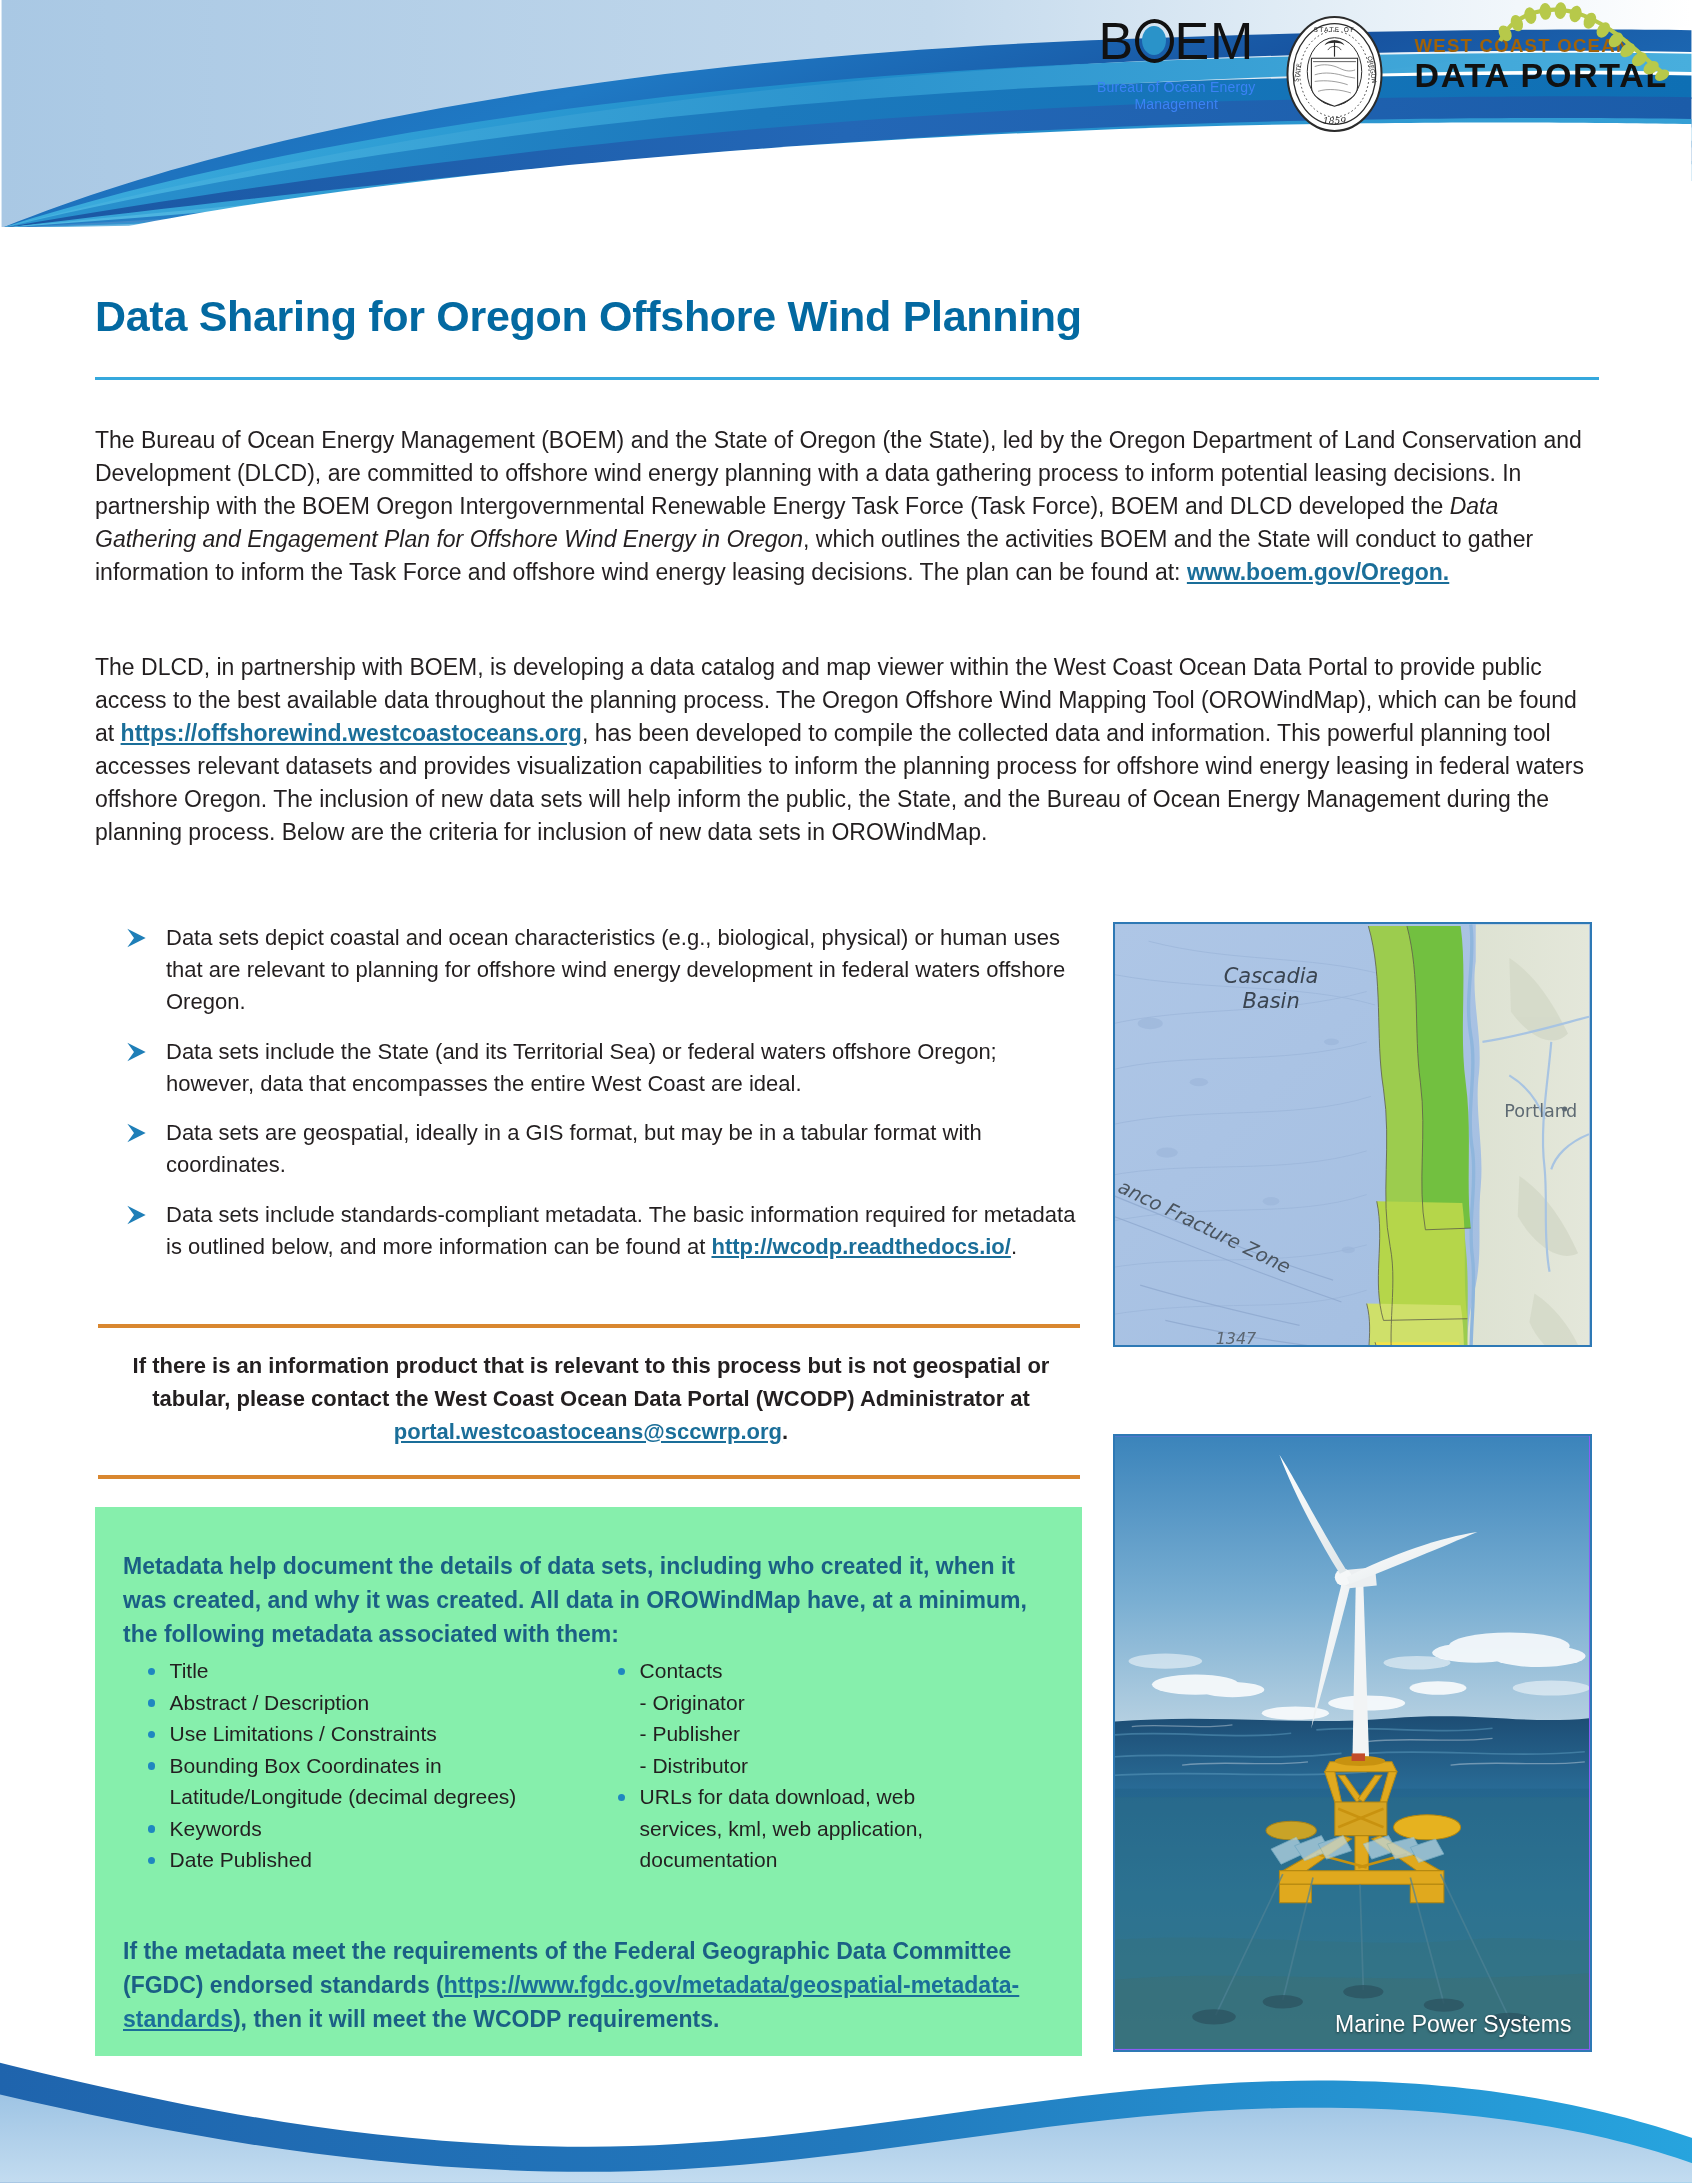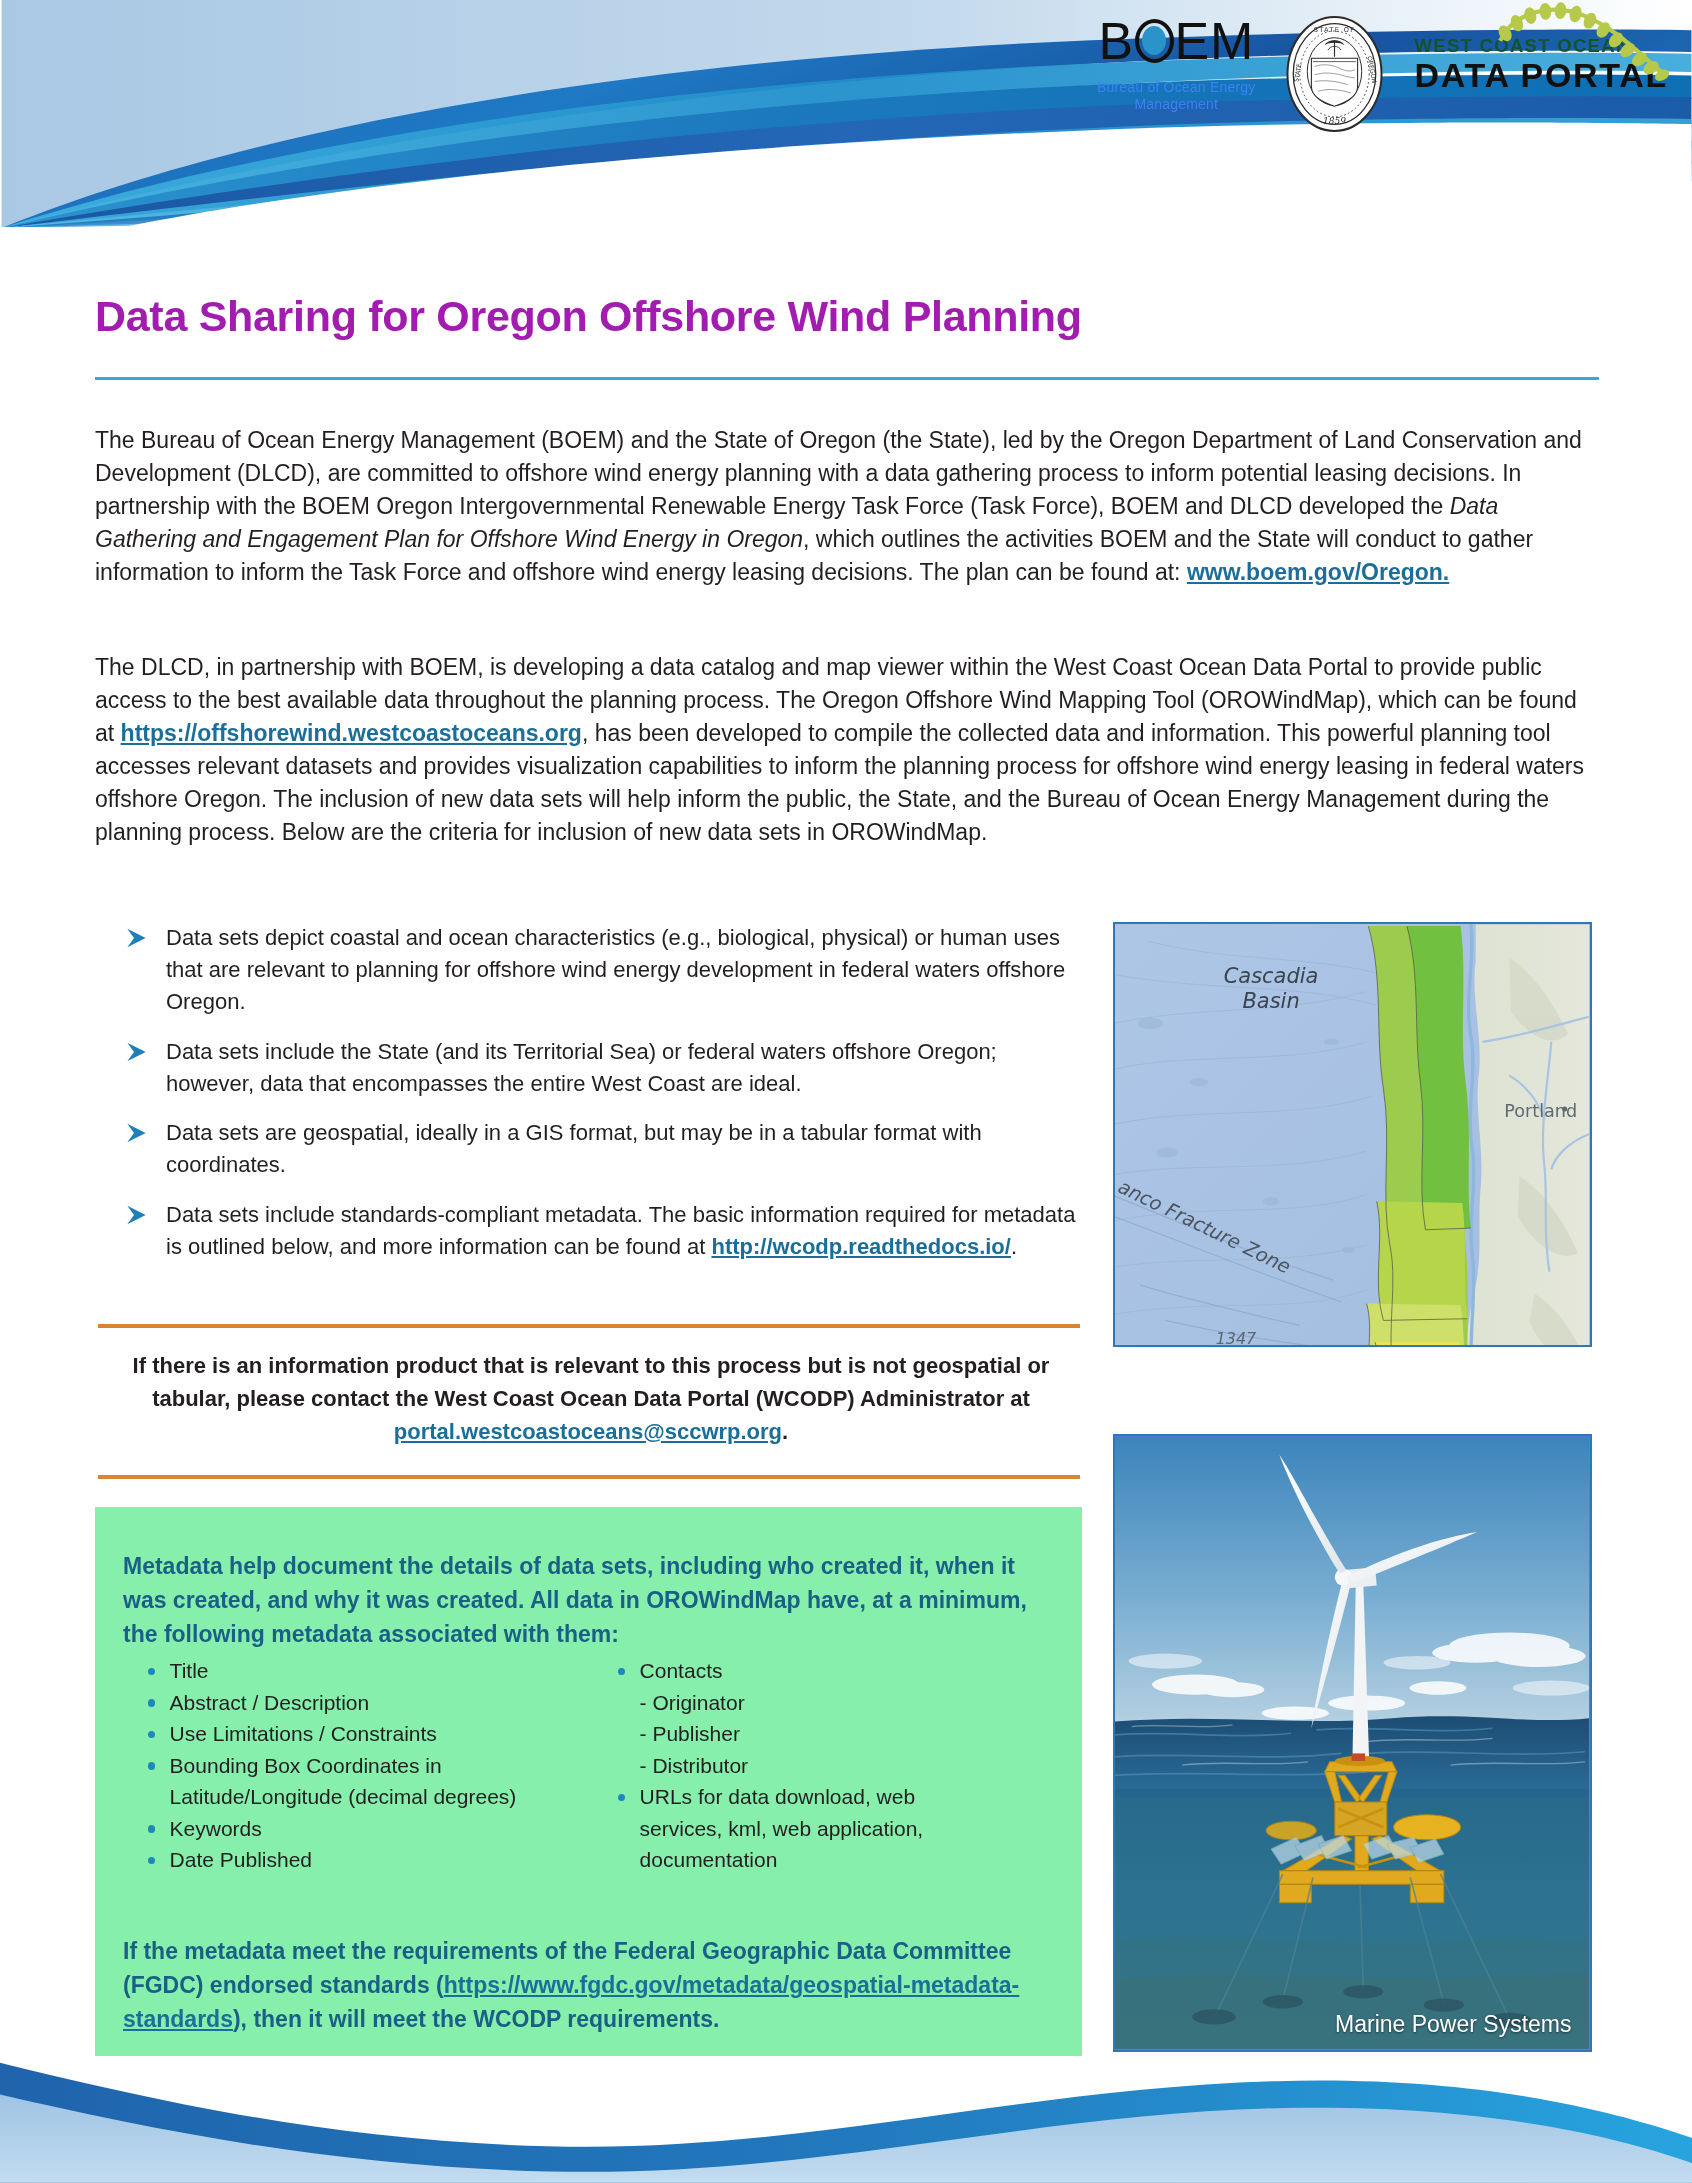--- a/index.html
+++ b/index.html
@@ -50,32 +50,32 @@
     font-size: 14px; color: #3b82f6; text-align: center;
     line-height: 1.18; margin-top: 12px; letter-spacing: 0.2px;
   }
   
   .seal { width: 99px; height: 118px; }
   
   .wcodp { position: relative; padding-top: 22px; }
   .wcodp-top {
     font-family: "Liberation Sans", sans-serif;
     font-size: 18.5px; font-weight: 700; letter-spacing: 1.3px;
-    color: #14532d; line-height: 1;
+    color: #a16207; line-height: 1;
   }
   .wcodp-bottom {
     font-family: "Liberation Sans", sans-serif;
     font-size: 34px; font-weight: 700; letter-spacing: 1.7px;
     color: #111; line-height: 1.05; margin-top: 2.5px;
   }
   .wcodp-leaf { position: absolute; right: -10px; top: -13.4px; }
 
   .title {
     position: absolute; left: 95px; top: 292px;
-    font-size: 43px; font-weight: 700; color: #a21caf;
+    font-size: 43px; font-weight: 700; color: #0369a1;
     letter-spacing: -0.3px; white-space: nowrap;
   }
   .title-rule {
     position: absolute; left: 95px; top: 377px;
     width: 1504px; height: 3.4px; background: #35a8dd;
   }
 
   .para {
     position: absolute; left: 95px; width: 1504px;
     font-size: 23px; line-height: 33px; color: #231f20;

